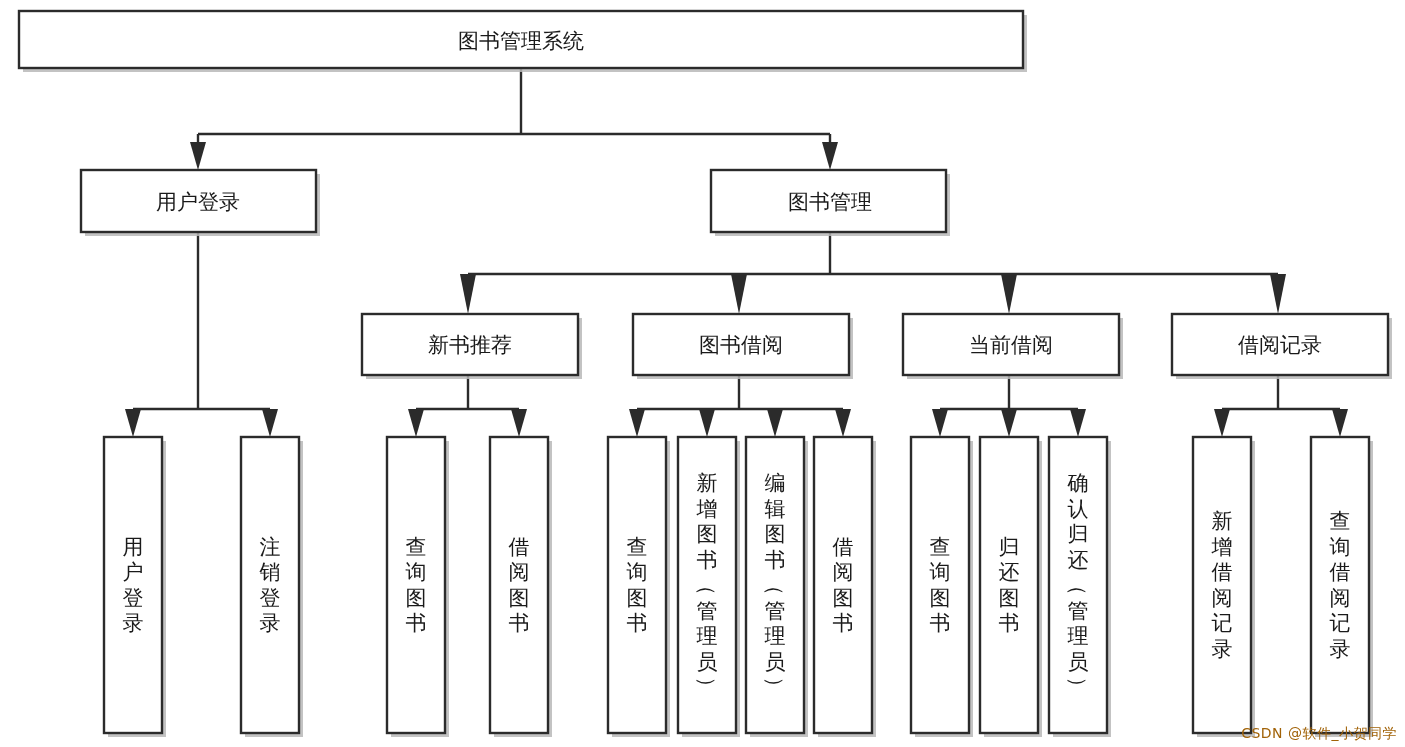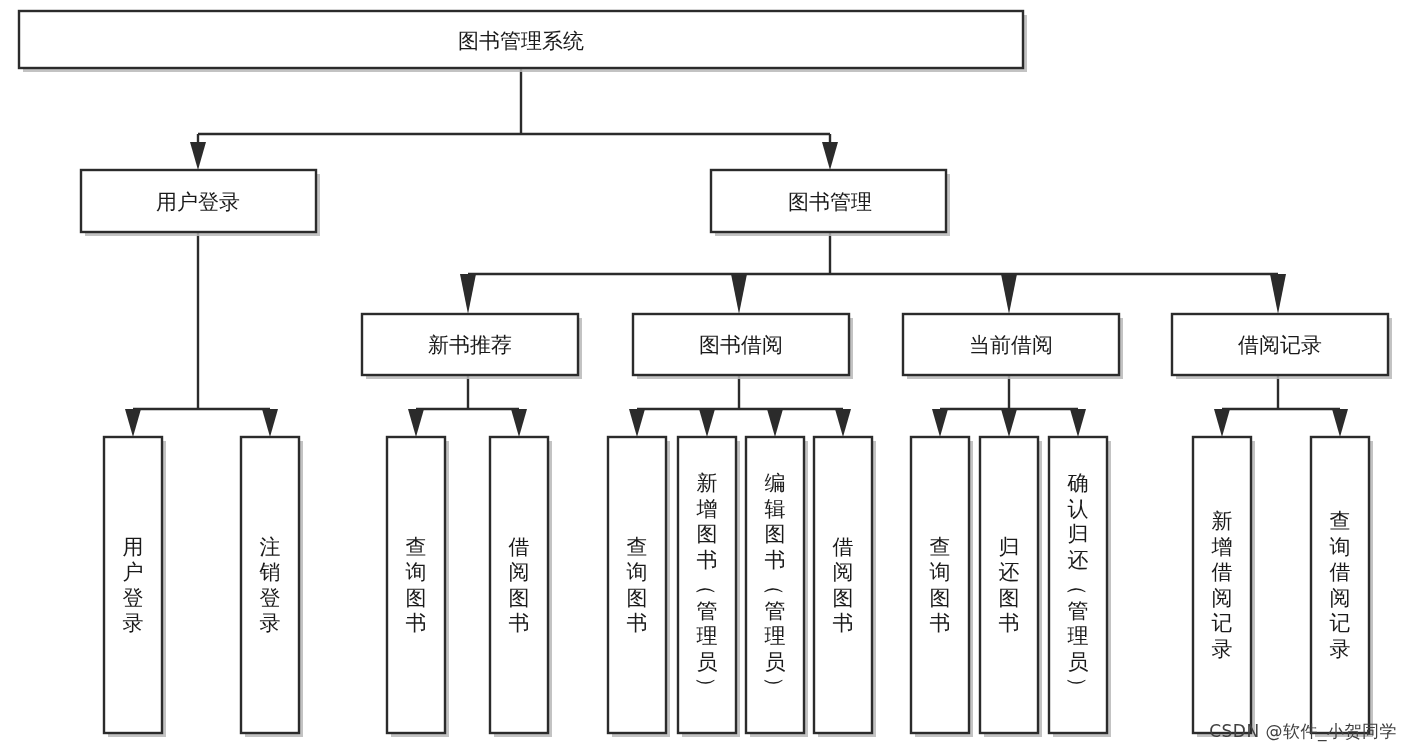--- a/index.html
+++ b/index.html
@@ -59,22 +59,22 @@
     font-size: 21px;
     fill: #1a1a1a;
     text-anchor: middle;
     dominant-baseline: central;
   }
   .watermark-text {
     position: absolute;
     right: 8px;
     bottom: 4px;
     font-family: "DejaVu Sans", "Liberation Sans", sans-serif;
-    font-size: 17px;
-    color: #404040;
+    font-size: 14px;
+    color: #a16207;
     white-space: nowrap;
     letter-spacing: 0.5px;
   }
 </style>
 </head>
 <body>
 
 <div id="diagram-root">
 
   <svg class="chart-svg" viewBox="0 0 1405 747" xmlns="http://www.w3.org/2000/svg">

